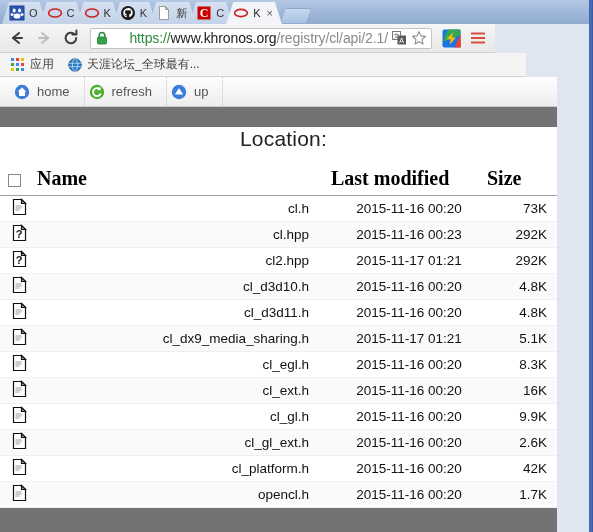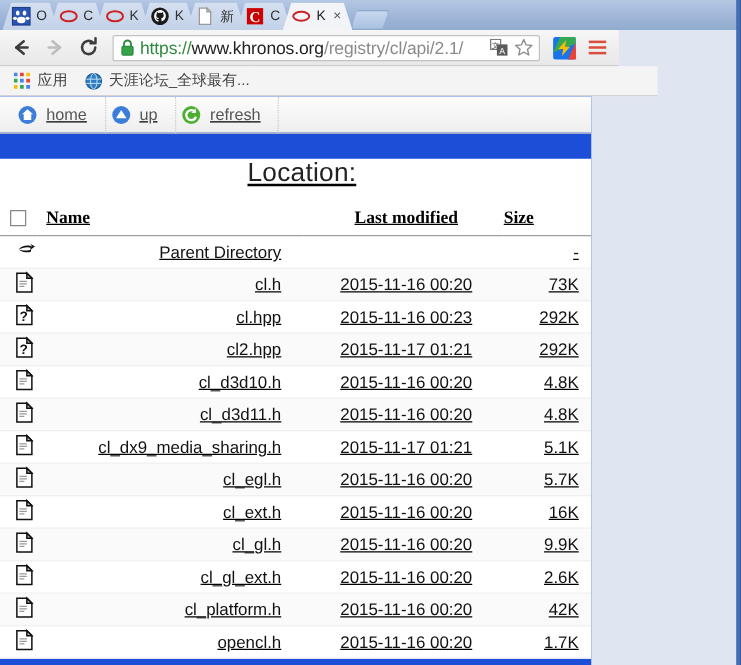--- a/index.html
+++ b/index.html
@@ -65,20 +65,21 @@
 
   
   .navbar {
     position: absolute; left: 0; top: 24px;
     width: 495px; height: 29px;
     background: linear-gradient(to bottom,#f6f6f6,#e8e8e8);
     border-bottom: 1px solid #cfcfcf;
     display: flex; align-items: center;
     padding: 0 6px;
     gap: 5px;
+    text-align: right;
   }
   .navbtn {
     width: 22px; height: 22px;
     display: flex; align-items: center; justify-content: center;
     flex: none;
   }
   .omnibox {
     flex: 1 1 auto;
     height: 21px;
     background: #fff;
@@ -116,24 +117,23 @@
     display: flex; align-items: center; gap: 5px;
     font-size: 12px; color: #444;
     padding: 2px 4px;
     white-space: nowrap;
   }
 
   
   .viewport {
     position: absolute;
     left: 0; top: 77px;
-    width: 473px; height: 455px;
-    background: #1d4ed8;
+    width: 557px; height: 455px;
+    background: #737373;
     overflow: hidden;
-    text-decoration: underline;
   }
   .winborder-right {
     position: absolute; right: 0; top: 0;
     width: 4px; height: 532px;
     background: linear-gradient(to right,#3b63ab,#4a72b8,#3355a0);
     z-index: 30;
   }
 
   
   .exttoolbar {
@@ -166,29 +166,29 @@
     width: 100%;
     border-collapse: collapse;
     margin-top: 14px;
     font-size: 13.5px;
     color: #111;
   }
   table.dirlist th {
     text-align: left;
     font-family: "Liberation Serif", serif;
     font-weight: bold;
-    font-size: 14px;
+    font-size: 20px;
     color: #000;
     padding: 2px 0 5px 0;
     border-bottom: 1px solid #9f9f9f;
     white-space: nowrap;
   }
   table.dirlist th.c-icon { width: 30px; padding-left: 8px; }
   table.dirlist th.c-name { padding-left: 7px; }
-  table.dirlist th.c-mod  { text-align: center; padding-left: 4px; margin-left: 20px; }
+  table.dirlist th.c-mod  { text-align: left; padding-left: 4px; margin-left: 20px; }
   table.dirlist th.c-size { text-align: left; padding-right: 10px; }
 
   table.dirlist td {
     padding: 2px 0;
     border-bottom: 1px solid #f0f0f0;
     white-space: nowrap;
     vertical-align: middle;
     height: 22px;
   }
   table.dirlist td.c-icon { width: 30px; padding-left: 12px; }
@@ -366,60 +366,51 @@
     <div class="exttoolbar">
       <div class="extbtn">
         <svg width="16" height="16" viewBox="0 0 16 16">
           <circle cx="8" cy="8" r="7.2" fill="#3b7dd8"></circle>
           <path d="M8 3.4 L12.4 7.4 H11 V12 H5 V7.4 H3.6 Z" fill="#fff"></path>
         </svg>
         <span>home</span>
       </div>
       <div class="extbtn">
         <svg width="16" height="16" viewBox="0 0 16 16">
-          <circle cx="8" cy="8" r="7.2" fill="#3b7dd8"></circle>
-          <path d="M8 4 L12.2 10.5 H3.8 Z" fill="#fff"></path>
-        </svg>
-        <span>up</span>
-      </div>
-      <div class="extbtn">
-        <svg width="16" height="16" viewBox="0 0 16 16">
           <circle cx="8" cy="8" r="7.2" fill="#4caf2f"></circle>
           <path d="M11 5.4 A4 4 0 1 0 11.8 9.4" fill="none" stroke="#fff" stroke-width="1.9"></path>
           <path d="M11.6 2.6 L11.6 6.3 L8.1 6.3 Z" fill="#fff"></path>
         </svg>
         <span>refresh</span>
+      </div>
+      <div class="extbtn">
+        <svg width="16" height="16" viewBox="0 0 16 16">
+          <circle cx="8" cy="8" r="7.2" fill="#3b7dd8"></circle>
+          <path d="M8 4 L12.2 10.5 H3.8 Z" fill="#fff"></path>
+        </svg>
+        <span>up</span>
       </div>
     </div>
 
     <div class="page">
       <h1 class="loc">Location:</h1>
 
       <table class="dirlist">
         <thead>
           <tr>
             <th class="c-icon">
               <span class="hdr-check"></span>
             </th>
             <th class="c-name">Name</th>
             <th class="c-mod">Last modified</th>
             <th class="c-size">Size</th>
           </tr>
         </thead>
         <tbody>
             <tr>
-              <td class="c-icon"><svg width="18" height="18" viewBox="0 0 18 18">
-                  <path d="M3 8.5 C5 5.5 11 4.5 14 6.5 L12.2 4 L16 6.2 L11.8 9.2 L12.6 7.2 C10 6 5.5 7.2 3 8.5 Z" fill="#111"></path>
-                  <path d="M3 8.5 C6 9.5 10.5 9.8 13 8.6 L12.6 10.4 C10 11.4 5.5 10.6 3 8.5 Z" fill="#111"></path>
-                </svg></td>
-              <td class="c-name">Parent Directory</td>
-              <td class="c-mod"></td>
-              <td class="c-size">-</td>
-            </tr>
-            <tr>
               <td class="c-icon"><svg width="15" height="18" viewBox="0 0 15 18">
                   <path d="M1.5 1.5h8l4 4v11h-12z" fill="#fff" stroke="#111" stroke-width="1.2"></path>
                   <path d="M9.5 1.5v4h4z" fill="#bbb" stroke="#111" stroke-width="1.2"></path>
                   <path d="M3.5 8h6M3.5 10h6M3.5 12h4" stroke="#9a9a9a" stroke-width="1"></path>
                 </svg></td>
               <td class="c-name">cl.h</td>
               <td class="c-mod">2015-11-16 00:20</td>
               <td class="c-size">73K</td>
             </tr>
             <tr>
@@ -473,21 +464,21 @@
               <td class="c-size">5.1K</td>
             </tr>
             <tr>
               <td class="c-icon"><svg width="15" height="18" viewBox="0 0 15 18">
                   <path d="M1.5 1.5h8l4 4v11h-12z" fill="#fff" stroke="#111" stroke-width="1.2"></path>
                   <path d="M9.5 1.5v4h4z" fill="#bbb" stroke="#111" stroke-width="1.2"></path>
                   <path d="M3.5 8h6M3.5 10h6M3.5 12h4" stroke="#9a9a9a" stroke-width="1"></path>
                 </svg></td>
               <td class="c-name">cl_egl.h</td>
               <td class="c-mod">2015-11-16 00:20</td>
-              <td class="c-size">5.7K</td>
+              <td class="c-size">8.3K</td>
             </tr>
             <tr>
               <td class="c-icon"><svg width="15" height="18" viewBox="0 0 15 18">
                   <path d="M1.5 1.5h8l4 4v11h-12z" fill="#fff" stroke="#111" stroke-width="1.2"></path>
                   <path d="M9.5 1.5v4h4z" fill="#bbb" stroke="#111" stroke-width="1.2"></path>
                   <path d="M3.5 8h6M3.5 10h6M3.5 12h4" stroke="#9a9a9a" stroke-width="1"></path>
                 </svg></td>
               <td class="c-name">cl_ext.h</td>
               <td class="c-mod">2015-11-16 00:20</td>
               <td class="c-size">16K</td>

